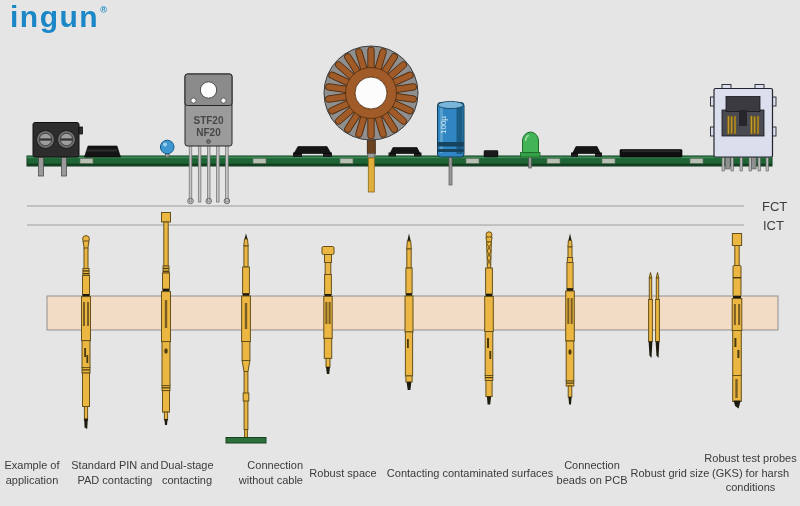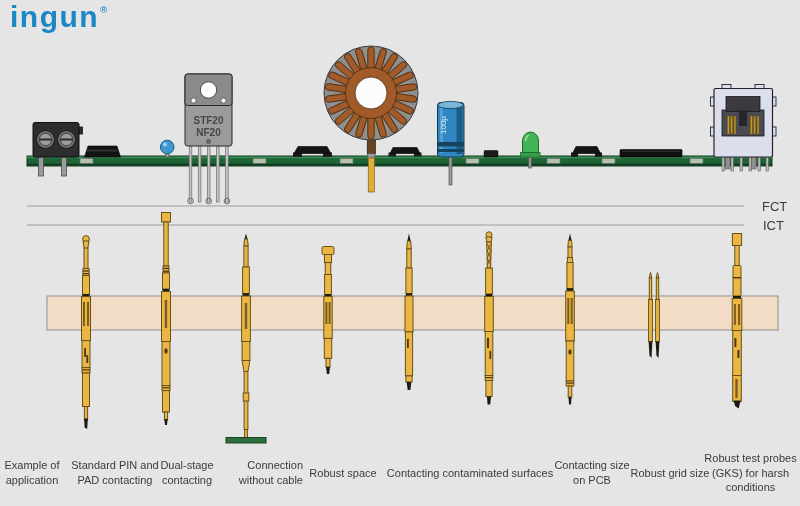--- a/index.html
+++ b/index.html
@@ -395,18 +395,18 @@
   </svg>
 
   
   <div class="captions">
     <div class="caption" style="left:0px;width:64px;">Example of application</div>
     <div class="caption" style="left:71px;width:88px;">Standard PIN and PAD contacting</div>
     <div class="caption" style="left:148px;width:78px;text-align:center;">Dual-stage contacting</div>
     <div class="caption" style="left:211px;width:92px;text-align:right;">Connection without cable</div>
     <div class="caption" style="left:294px;width:98px;">Robust space</div>
     <div class="caption nowrap" style="left:377px;width:186px;">Contacting contaminated surfaces</div>
-    <div class="caption" style="left:549px;width:86px;">Contacting size on PCB</div>
+    <div class="caption" style="left:549px;width:86px;">Connection beads on PCB</div>
     <div class="caption" style="left:622px;width:96px;">Robust grid size</div>
     <div class="caption" style="left:702px;width:97px;">Robust test probes (GKS) for harsh conditions</div>
   </div>
 
 </div>
 
 </body></html>

